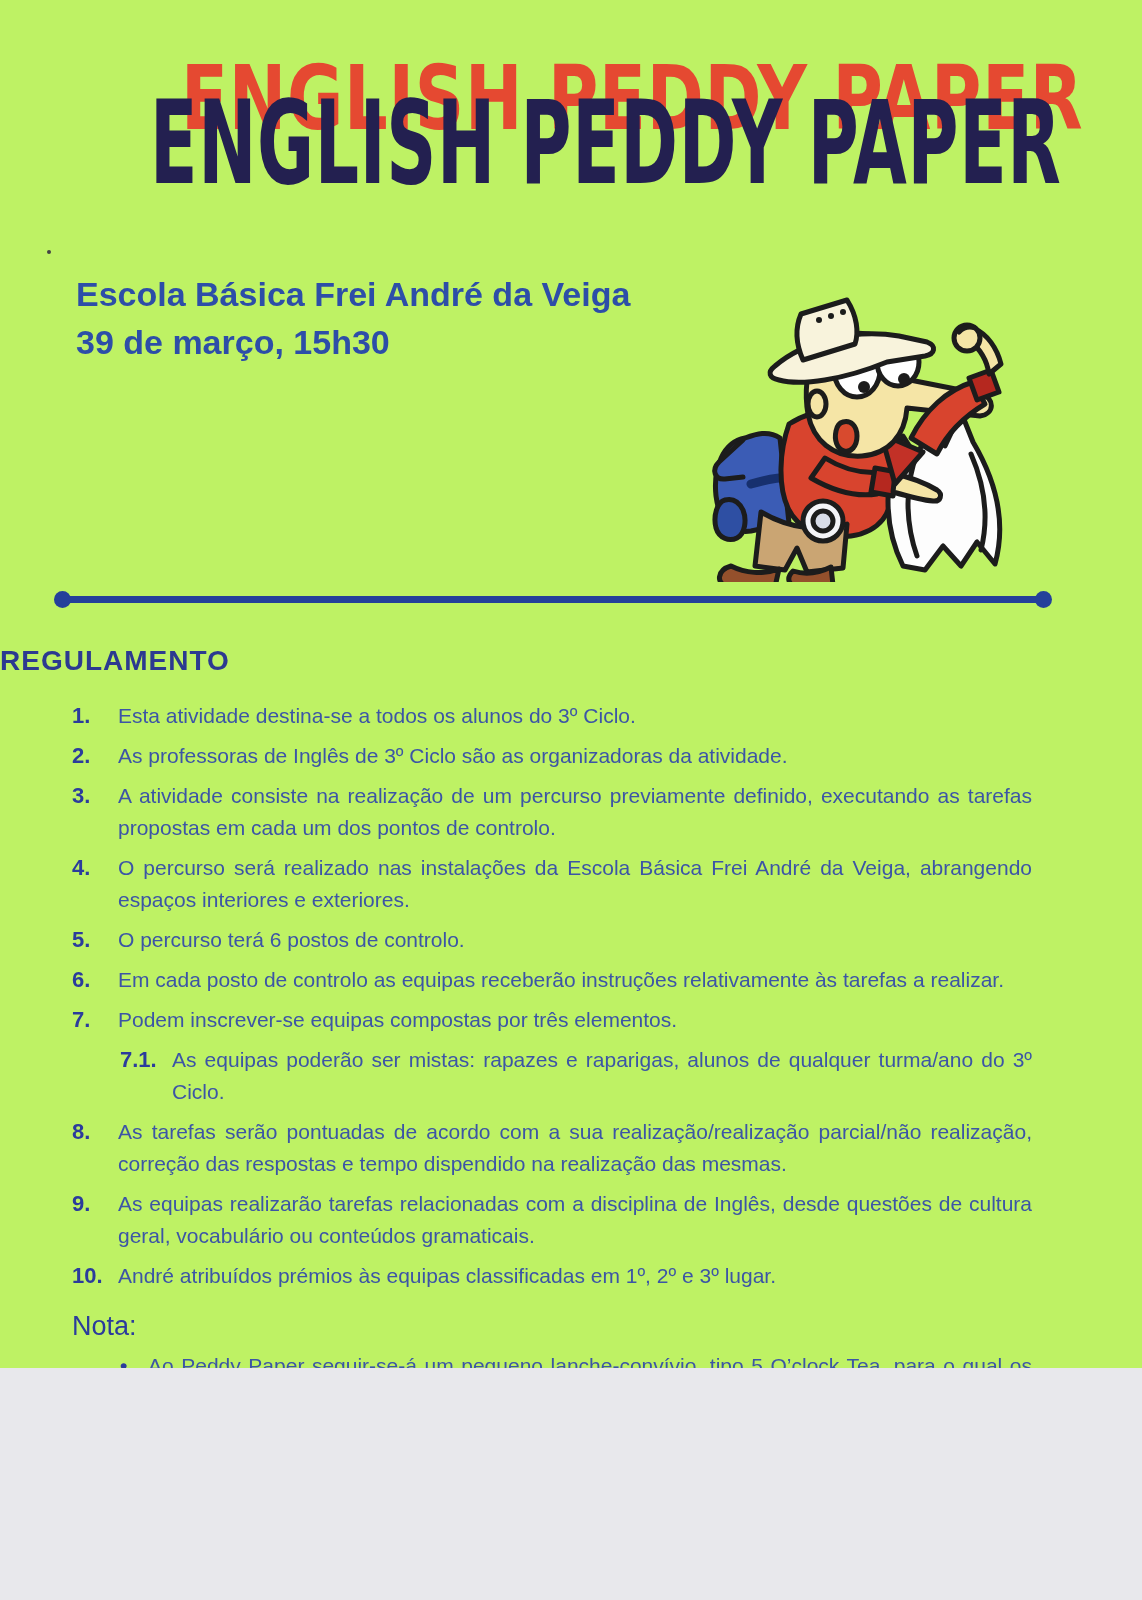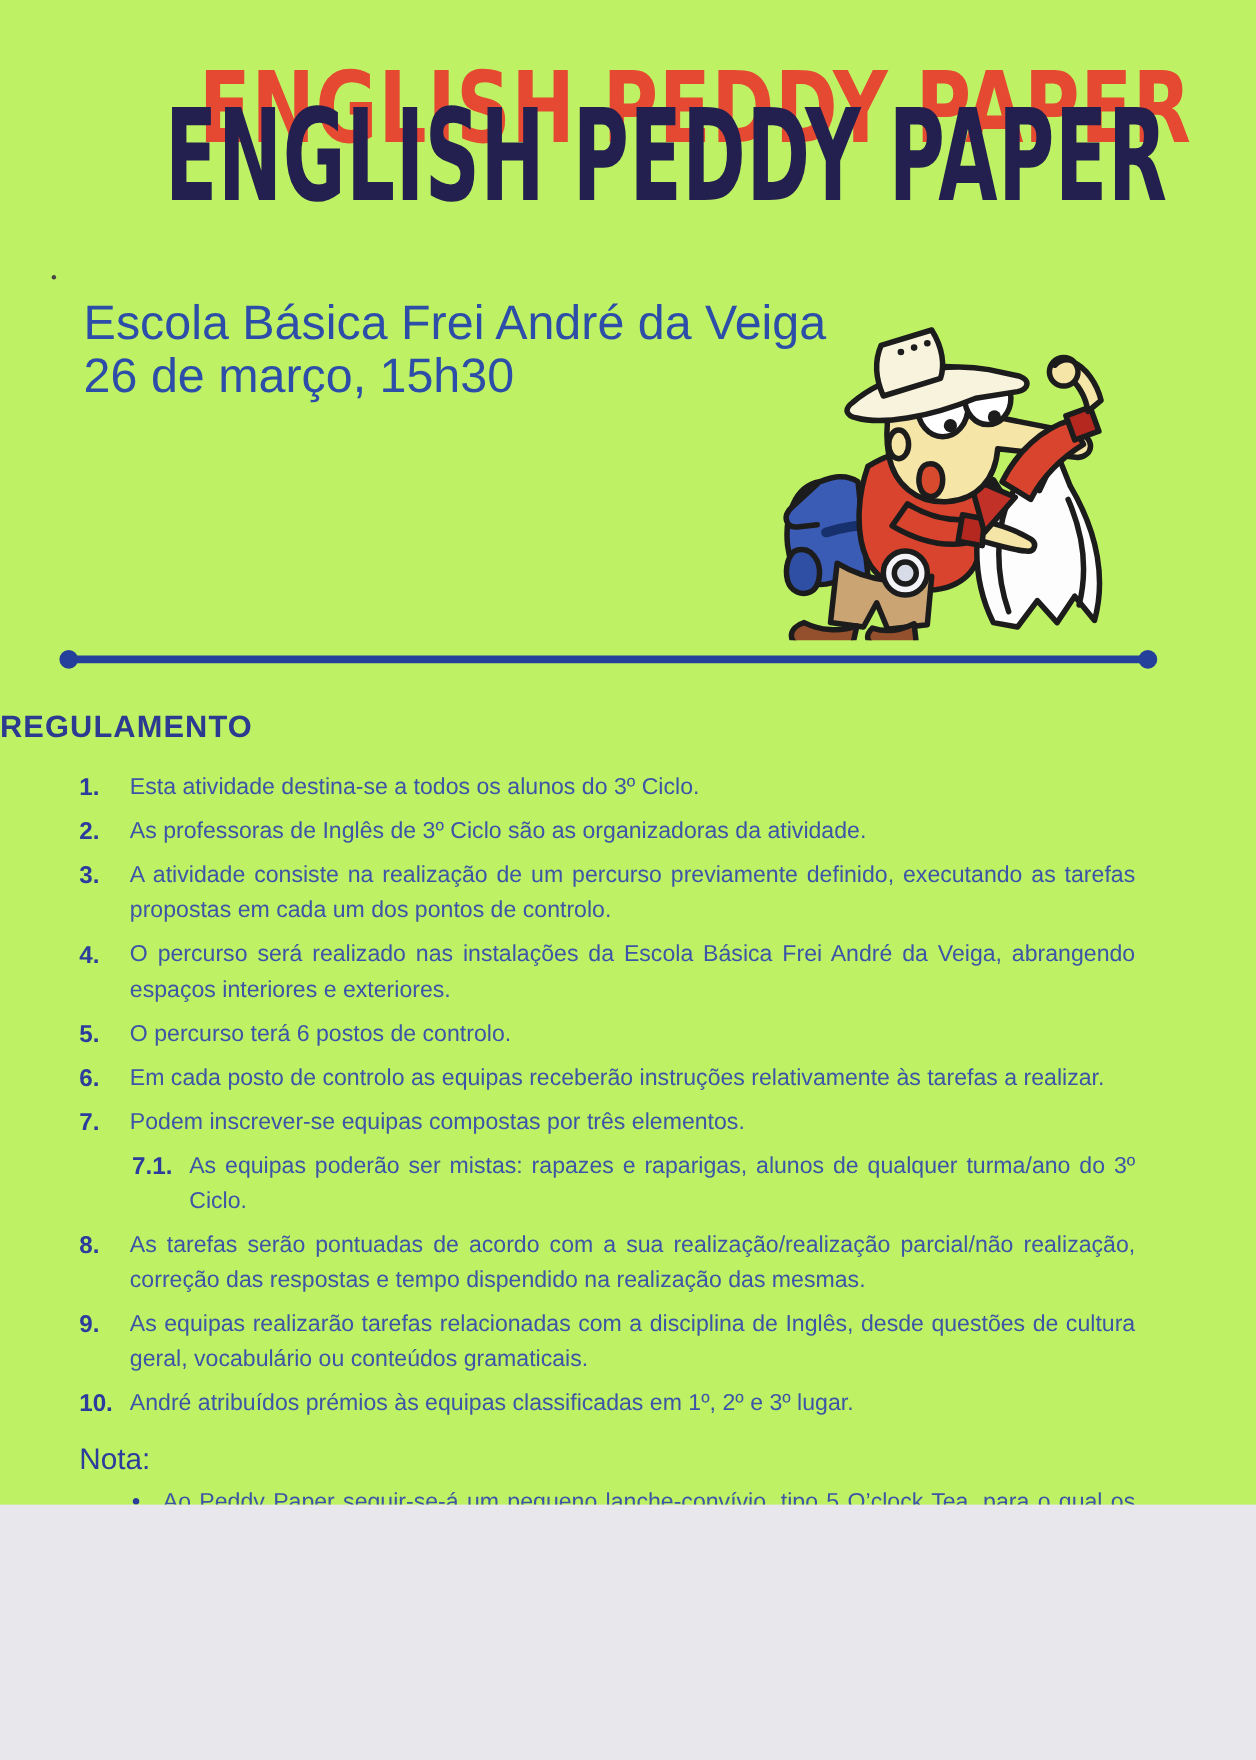--- a/index.html
+++ b/index.html
@@ -30,22 +30,22 @@
   }
   .stamp-navy{
     left:150px;top:85px;
     font-size:116px;
     color:#232050;
     transform:scale(0.60,1.0);
   }
   
   .school-block{
     position:absolute;left:76px;top:270px;
-    color:#2d4ea8;font-weight:normal;
-    font-size:44px;line-height:48px;
+    color:#2d4ea8;font-weight:bold;
+    font-size:34px;line-height:48px;
   }
   .speck{
     position:absolute;left:47px;top:250px;width:4px;height:4px;
     background:#444;border-radius:50%;
   }
   
   .divider{
     position:absolute;left:60px;top:596px;width:986px;height:7px;
     background:#24409a;border-radius:4px;
   }
@@ -85,21 +85,21 @@
 
 <div class="page">
 
   <div class="stamp stamp-red">ENGLISH PEDDY PAPER</div>
   <div class="stamp stamp-navy">ENGLISH PEDDY PAPER</div>
 
   <div class="speck"></div>
 
   <div class="school-block">
     <div>Escola Básica Frei André da Veiga</div>
-    <div>26 de março, 15h30</div>
+    <div>39 de março, 15h30</div>
   </div>
 
   <svg class="cartoon" viewBox="0 0 372 294" width="372" height="294" aria-hidden="true">
     <g stroke="#1c1c1c" stroke-width="5" stroke-linejoin="round" stroke-linecap="round">
 
       <path fill="#3b5cb5" d="M60,150 C38,154 28,180 31,208 C34,232 46,246 66,243 L104,235 L95,150 C83,142 71,146 60,150 Z"></path>
       <path fill="#3b5cb5" d="M58,152 L34,174 C26,182 30,192 40,191 L58,189"></path>
       <path fill="#2e4fa3" d="M40,212 C32,214 28,228 31,240 C34,250 44,254 52,250 C60,246 62,232 58,222 C54,214 48,210 40,212 Z"></path>
       <path fill="none" stroke="#17306e" stroke-width="9" d="M66,196 C86,190 102,188 116,190"></path>
 

